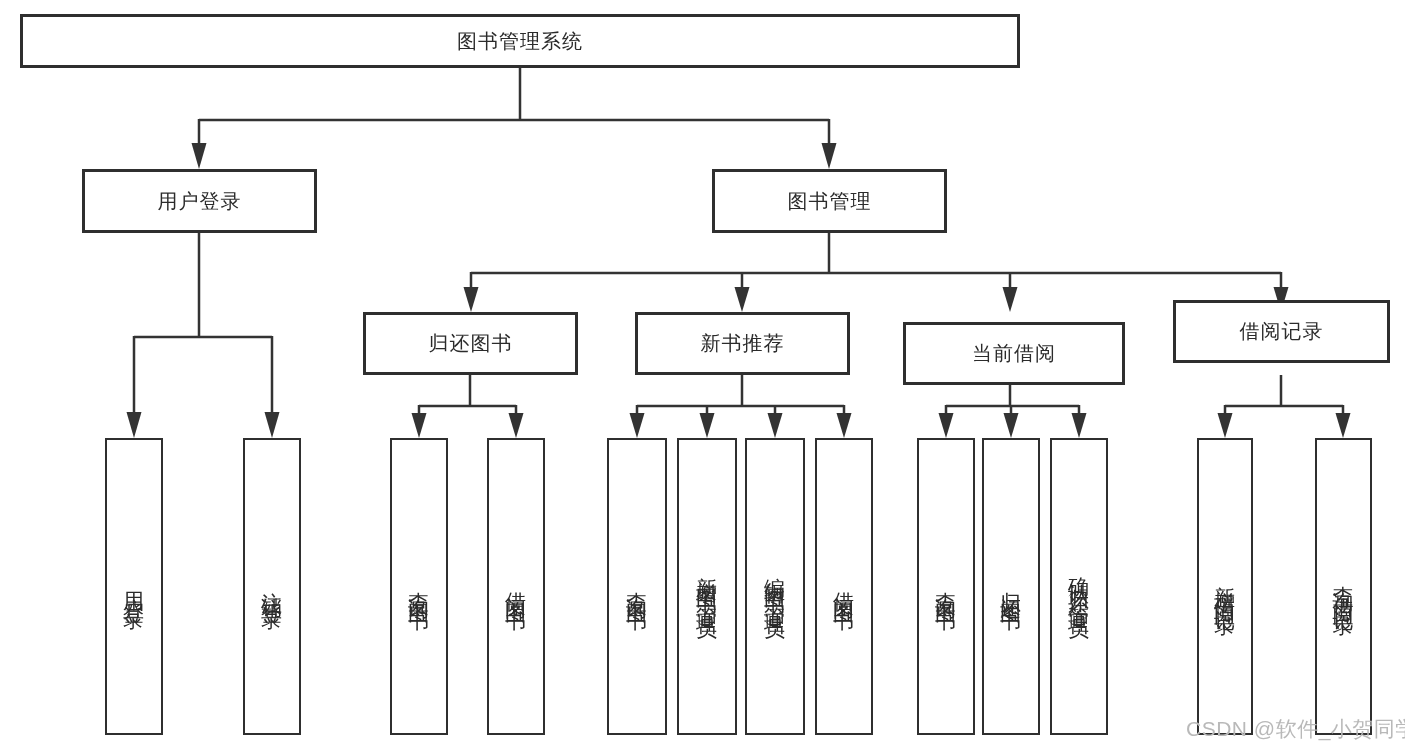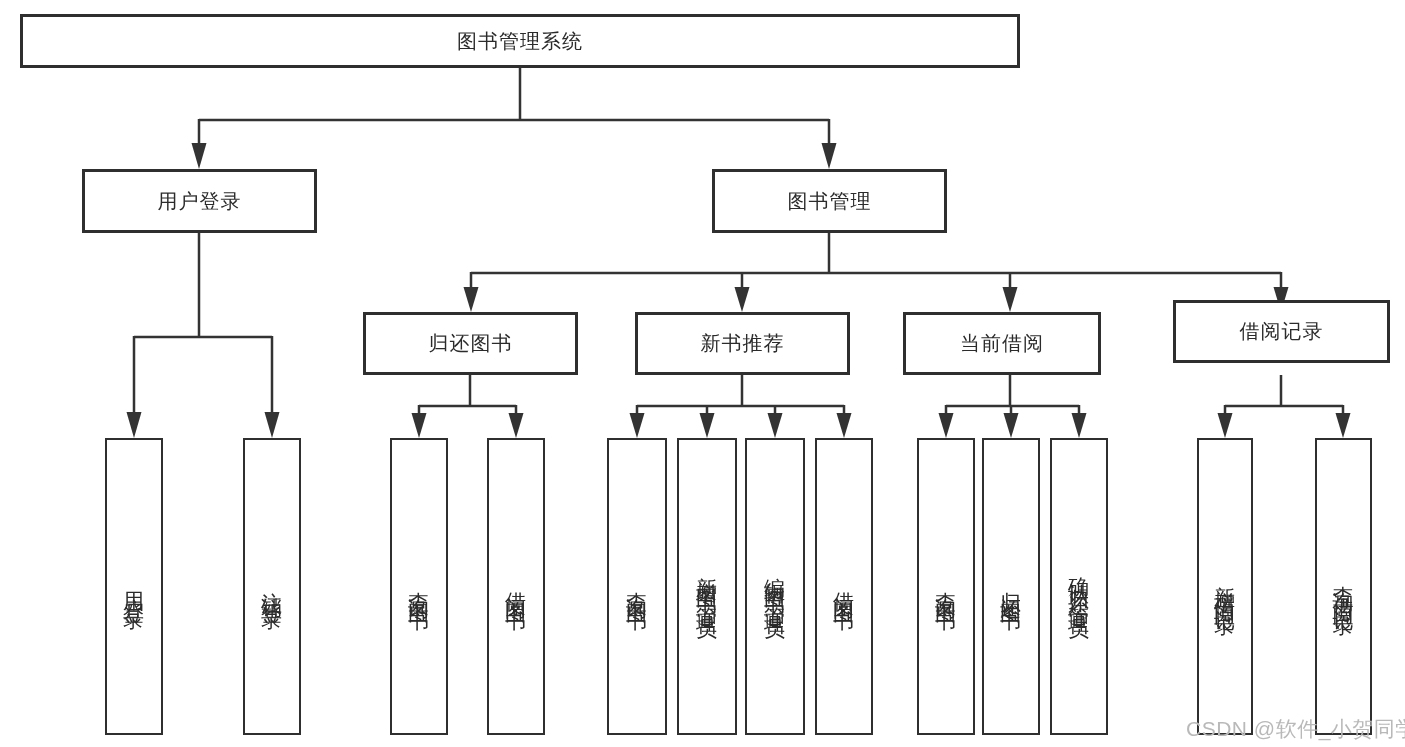--- a/index.html
+++ b/index.html
@@ -94,21 +94,21 @@
   <div class="box" style="left:712px;top:169px;width:235px;height:64px">
     <span class="hlabel">图书管理</span>
   </div>
 
   <div class="box" style="left:363px;top:312px;width:215px;height:63px">
     <span class="hlabel">归还图书</span>
   </div>
   <div class="box" style="left:635px;top:312px;width:215px;height:63px">
     <span class="hlabel">新书推荐</span>
   </div>
-  <div class="box" style="left:903px;top:312px;width:198px;height:63px">
+  <div class="box" style="left:903px;top:322px;width:222px;height:63px">
     <span class="hlabel">当前借阅</span>
   </div>
   <div class="box" style="left:1173px;top:300px;width:217px;height:63px">
     <span class="hlabel">借阅记录</span>
   </div>
 
   <div class="box leaf" style="left:105px;top:438px;width:58px;height:297px">
     <span class="vtext">用户登录</span>
   </div>
   <div class="box leaf" style="left:243px;top:438px;width:58px;height:297px">

